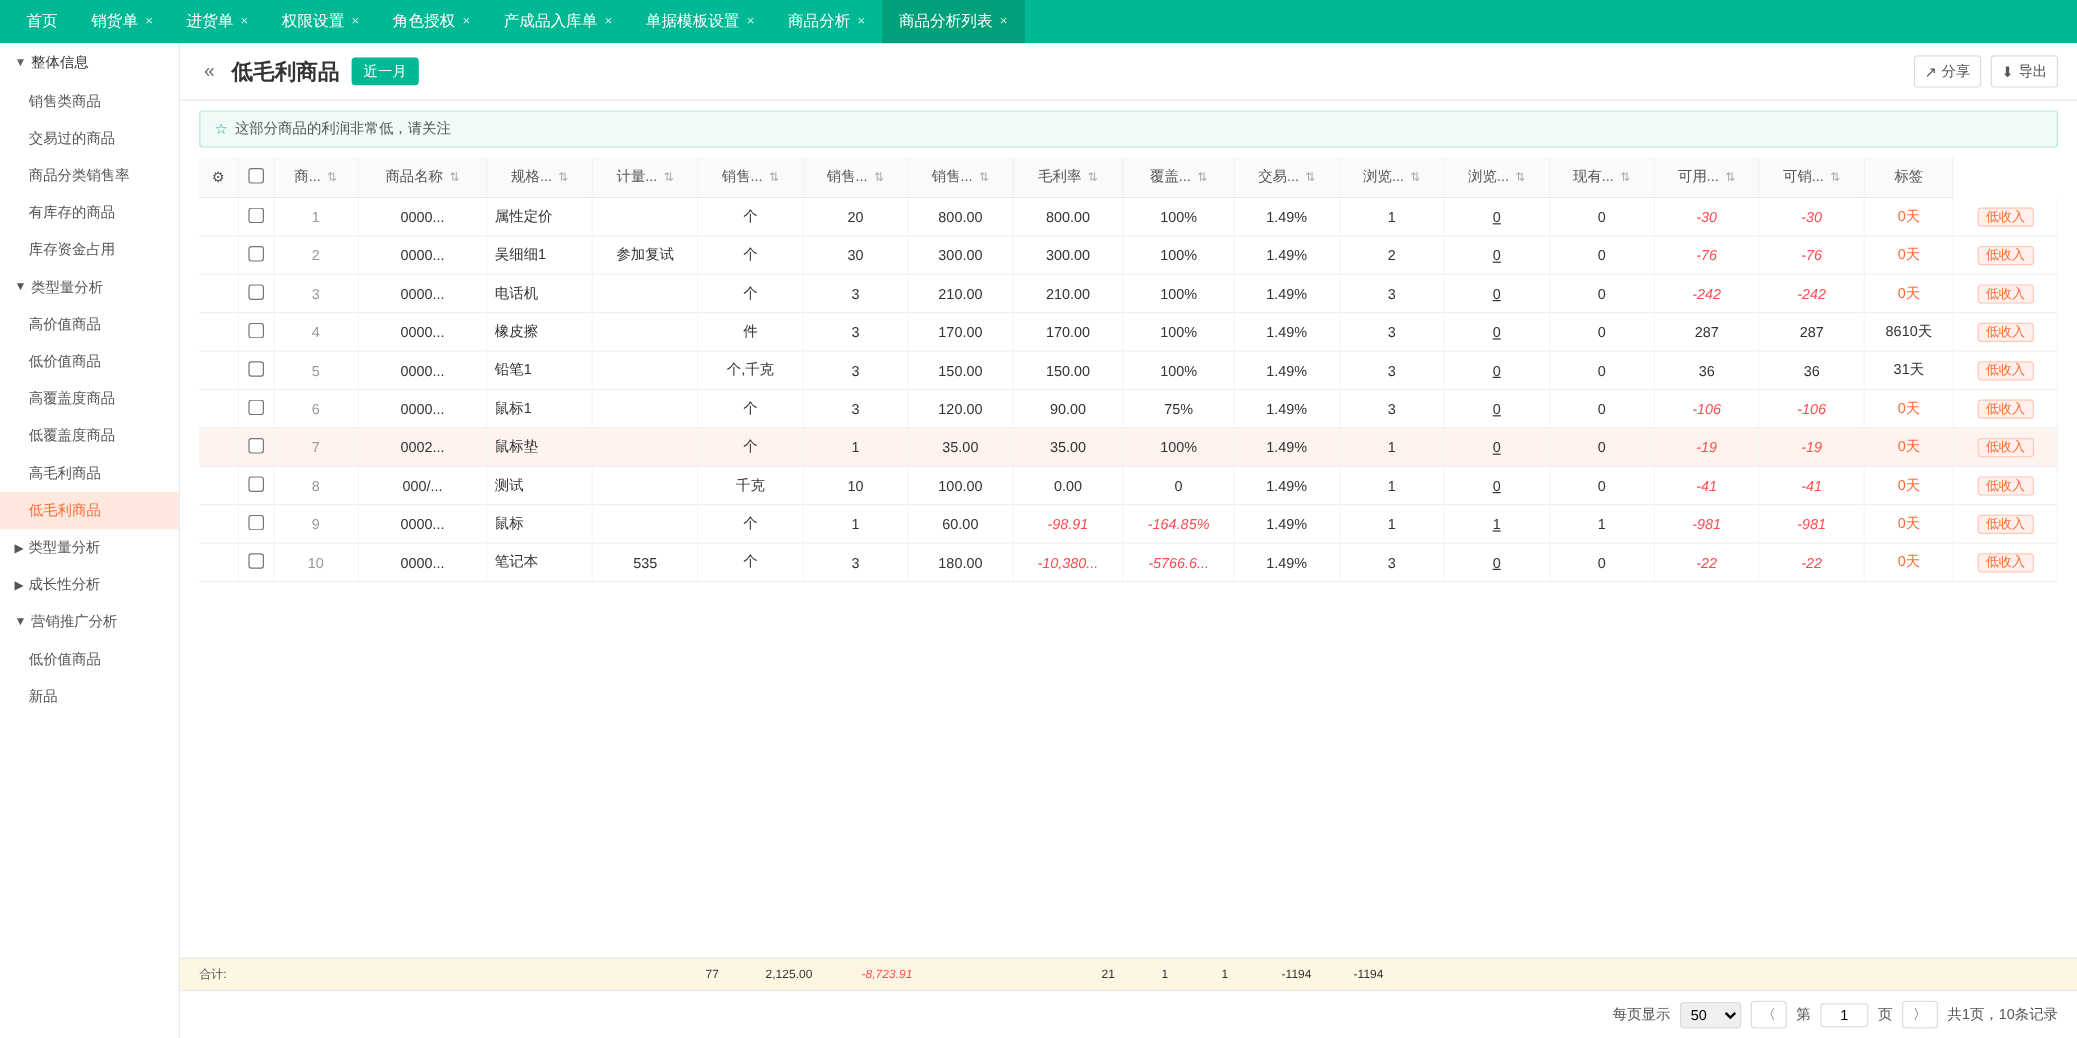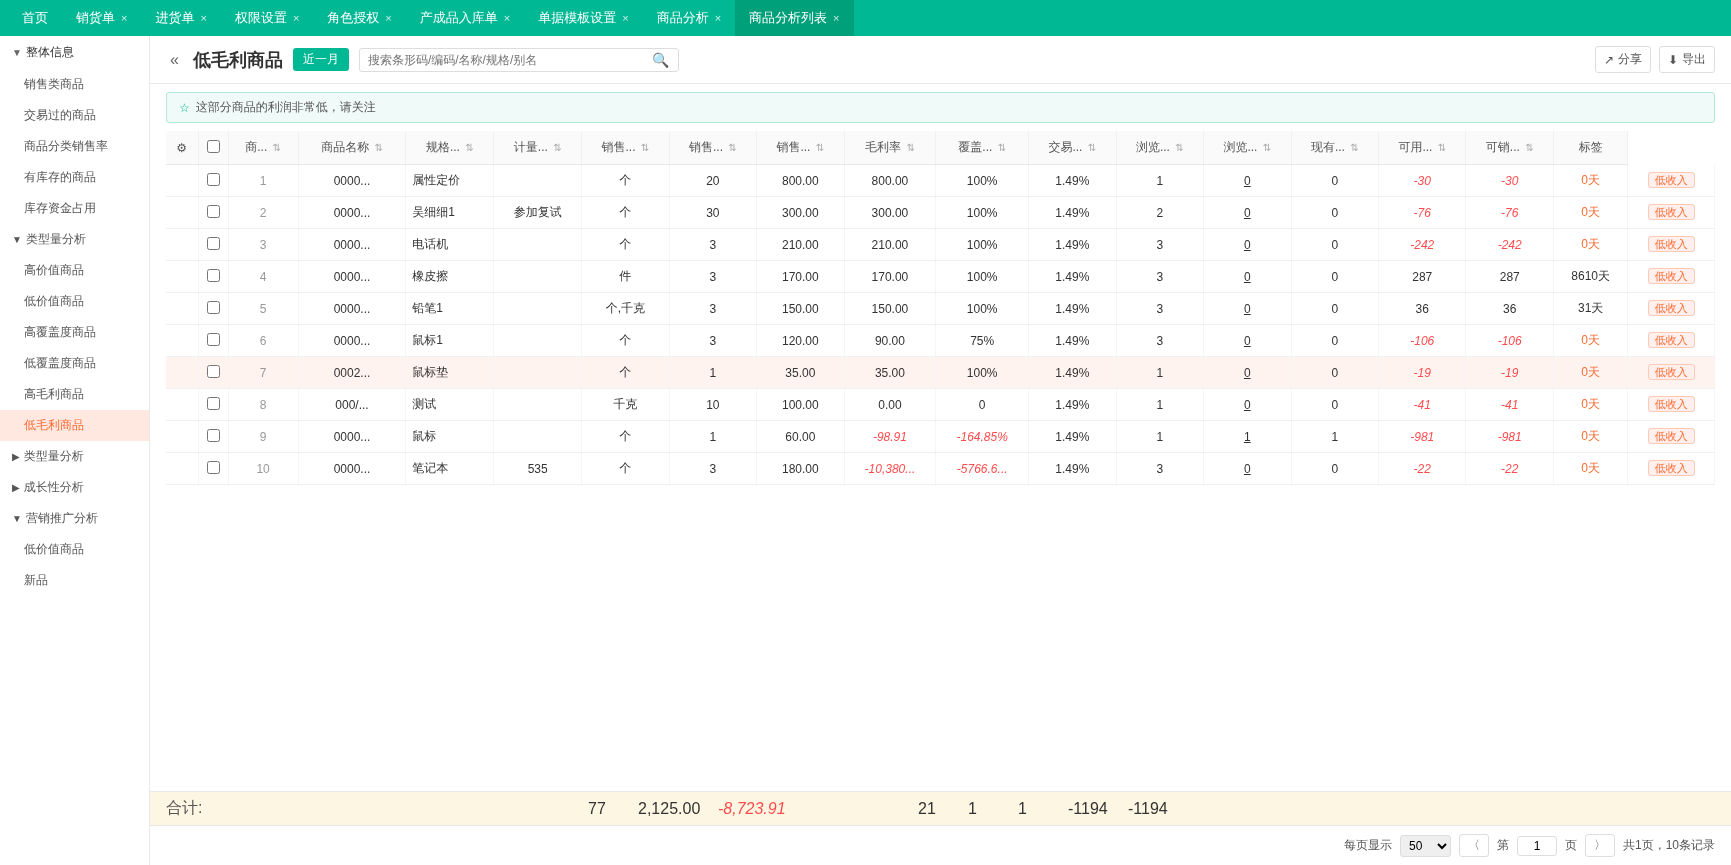--- a/index.html
+++ b/index.html
@@ -53,21 +53,21 @@
     tr.highlighted td { background: #fff3f0; }
     .tag-badge { background: #fff0ed; color: #ff6b35; border: 1px solid #ffc9b8; border-radius: 3px; padding: 1px 6px; font-size: 11px; margin-top: 20px; }
     .text-red { color: #ff4d4f; font-style: italic; }
     .text-orange { color: #ff6b35; margin-top: 35px; }
     .link-underline { text-decoration: underline; color: #333; cursor: pointer; }
     .checkbox-col { width: 30px; }
     .settings-col { width: 32px; }
     td.text-left { text-align: left; }
 
     
-    .table-footer { background: #fdf6e3; border-top: 1px solid #e8e8e8; padding: 6px 16px; display: flex; align-items: center; font-size: 16px; }
+    .table-footer { background: #fdf6e3; border-top: 1px solid #e8e8e8; padding: 6px 16px; display: flex; align-items: center; font-size: 10px; }
     .footer-label { color: #555; min-width: 50px; }
     .footer-cells { display: flex; flex: 1; }
 
     
     .pagination-bar { display: flex; align-items: center; justify-content: flex-end; padding: 8px 16px; border-top: 1px solid #e8e8e8; background: #fff; gap: 8px; font-size: 12px; color: #555; }
     .pagination-bar select { border: 1px solid #ddd; border-radius: 3px; padding: 2px 4px; font-size: 12px; }
     .pagination-bar button { background: none; border: 1px solid #ddd; border-radius: 3px; padding: 2px 8px; cursor: pointer; font-size: 12px; color: #555; }
     .pagination-bar .page-input { border: 1px solid #ddd; border-radius: 3px; width: 40px; text-align: center; padding: 2px 4px; font-size: 12px; }
   </style>
 </head>
@@ -163,24 +163,20 @@
       <div class="sidebar-item">新品</div>
     </div>
   </aside>
 
   <main class="main">
 
     <div class="main-header">
       <button class="collapse-btn">«</button>
       <h1 class="main-title">低毛利商品</h1>
       <button class="time-filter-btn">近一月</button>
-      <div class="search-box">
-        <input type="text" placeholder="搜索条形码/编码/名称/规格/别名" style="">
-        <span class="search-icon">🔍</span>
-      </div>
       <div class="header-actions">
         <button class="action-btn">
           <span>↗</span>
           <span>分享</span>
         </button>
         <button class="action-btn">
           <span>⬇</span>
           <span>导出</span>
         </button>
       </div>

